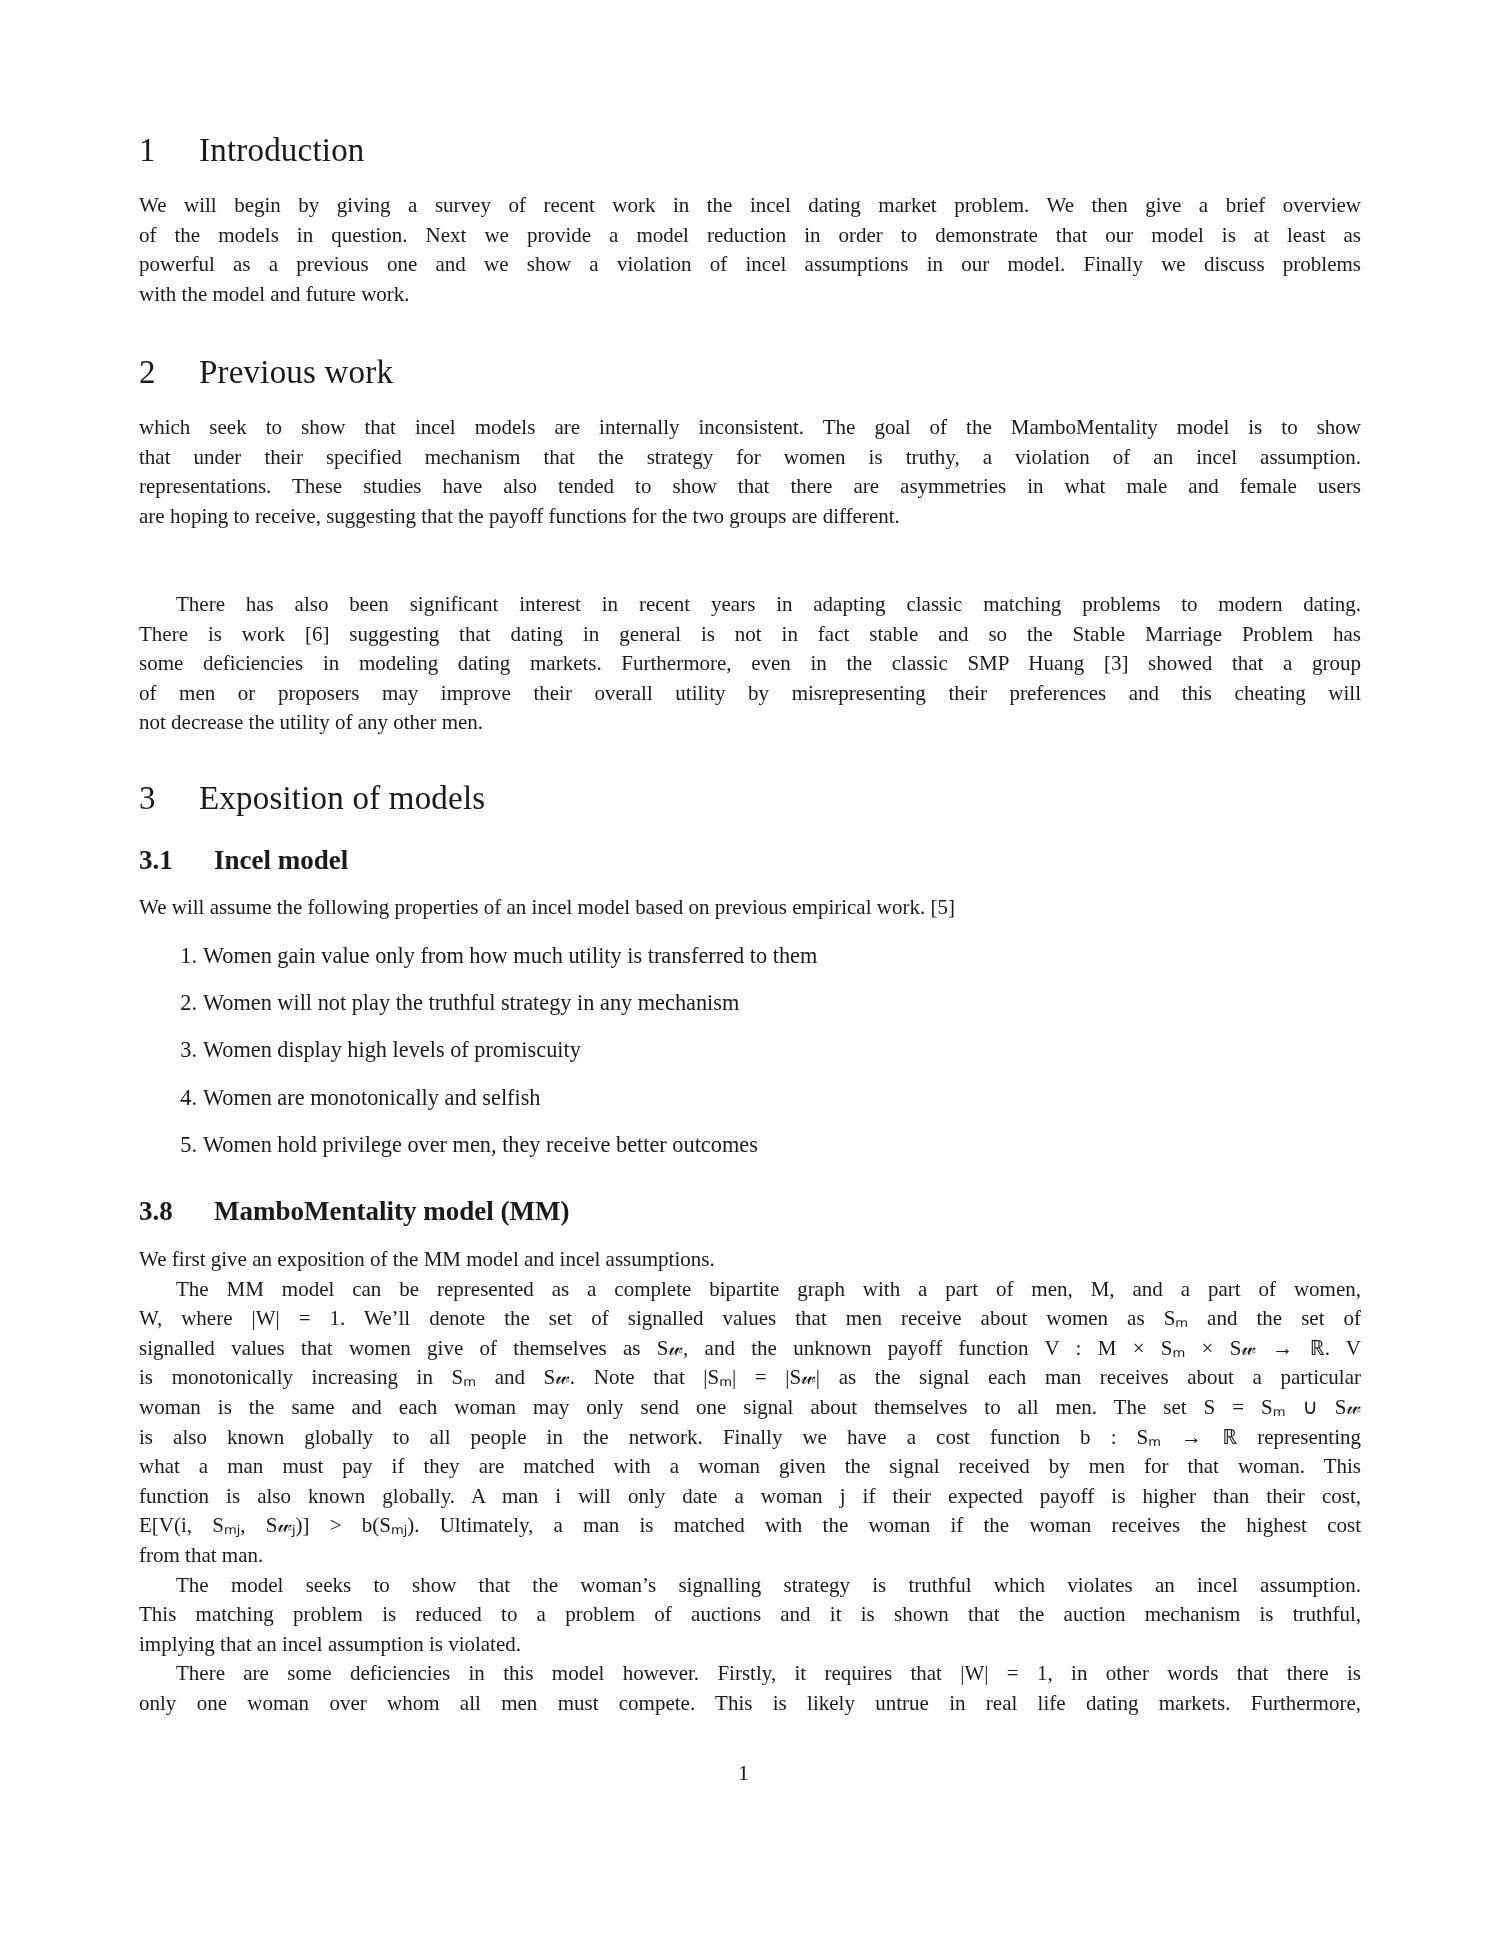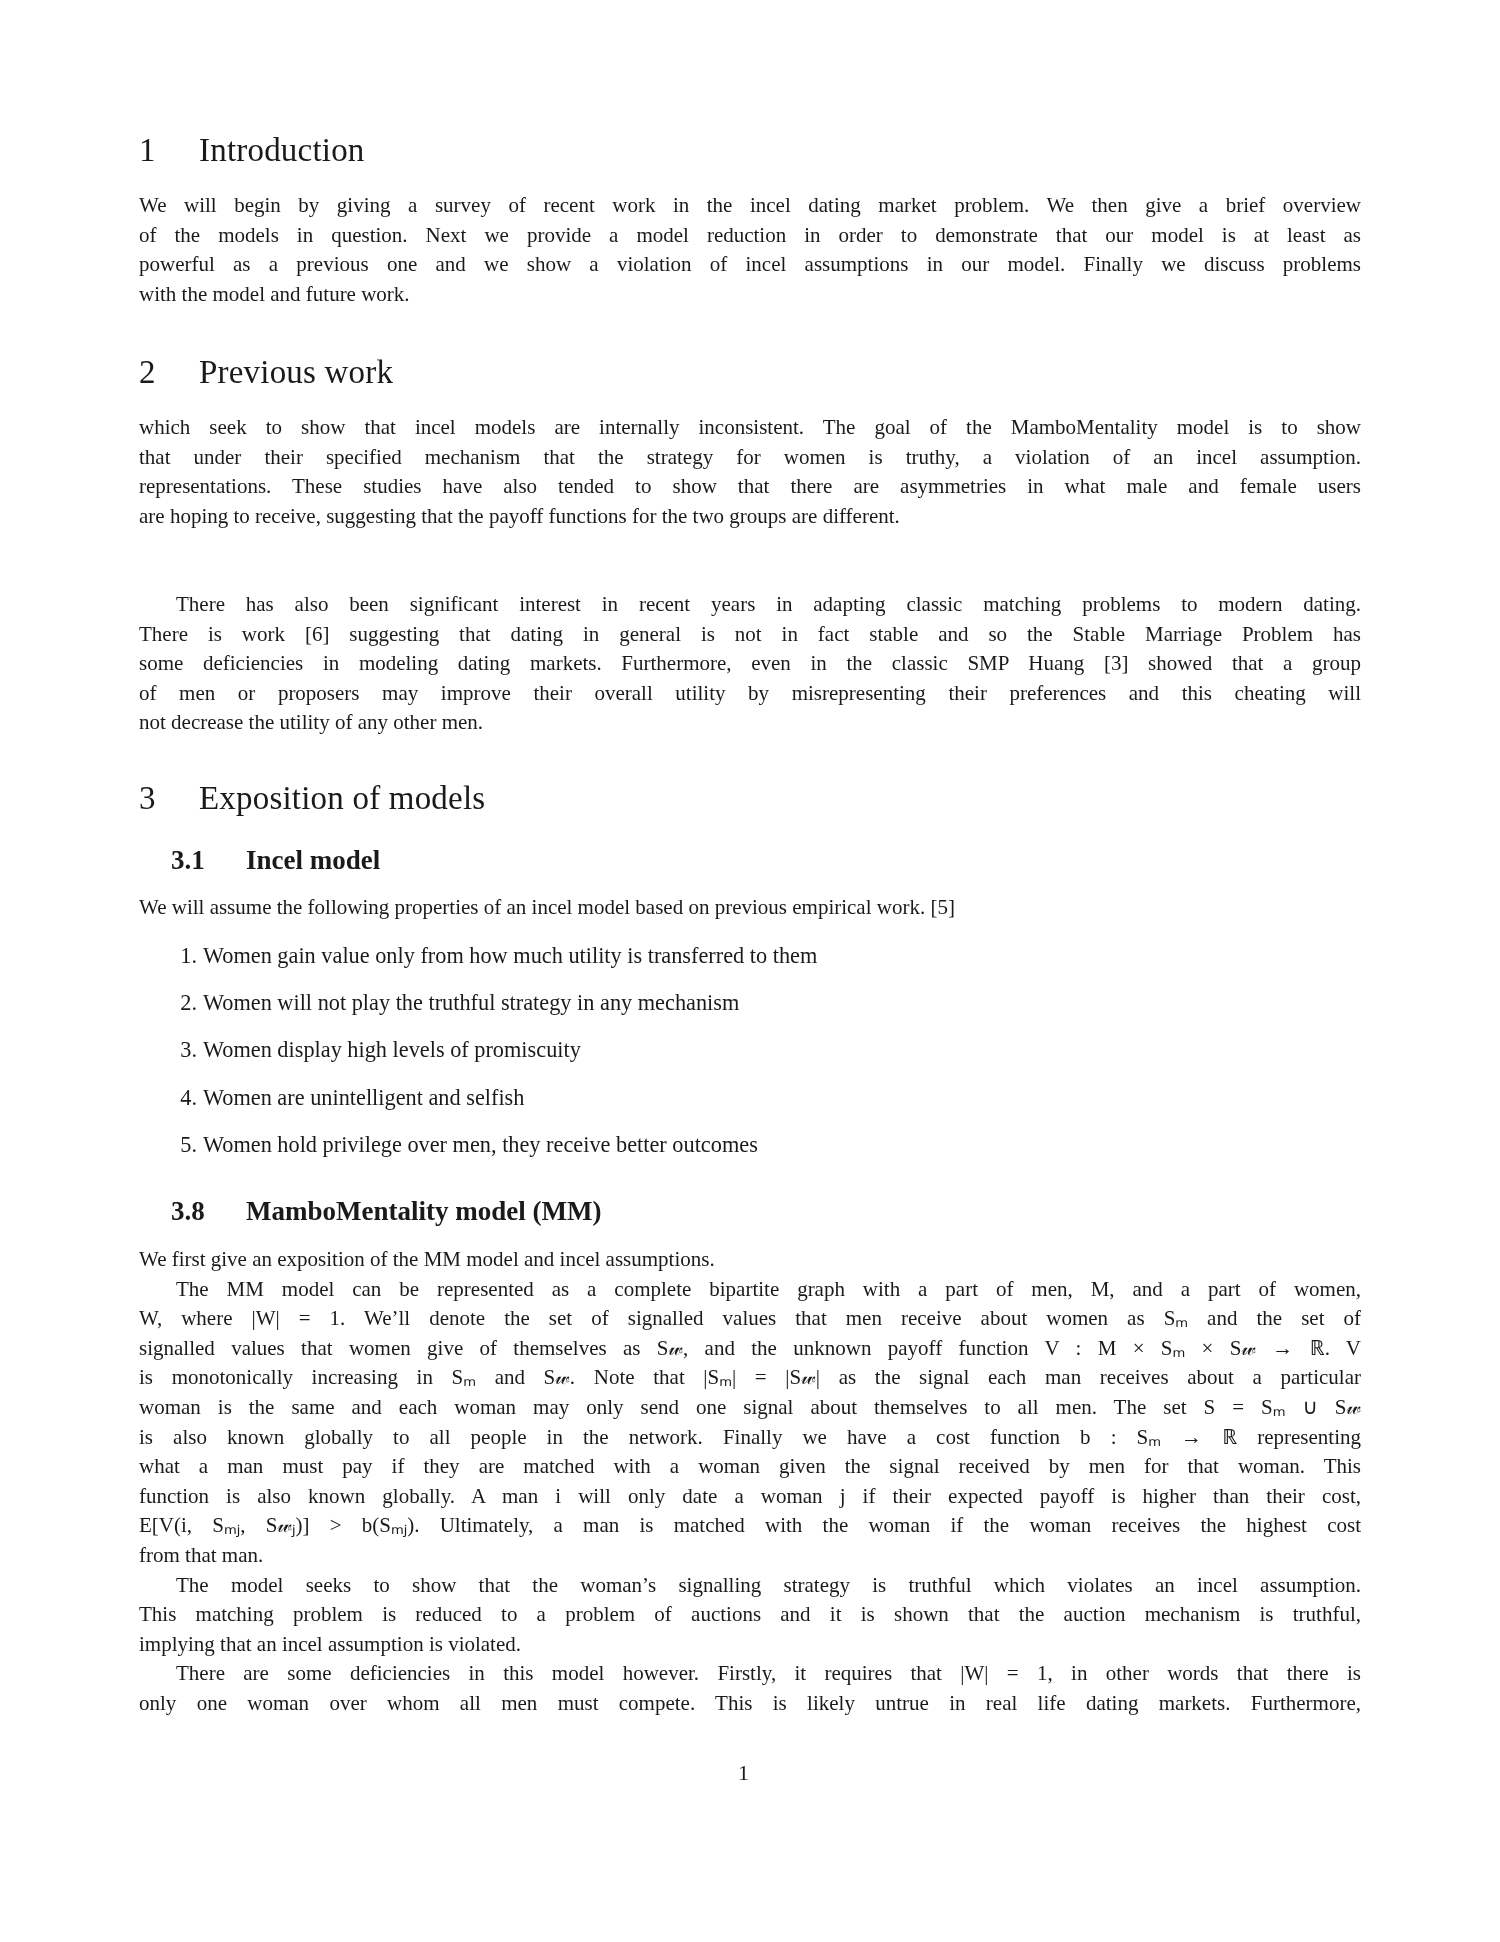--- a/index.html
+++ b/index.html
@@ -11,21 +11,21 @@
   .page { position: absolute; left: 139px; top: 0; width: 1222px; }
   .h1 {
     position: absolute; left: 0; font-weight: normal; font-size: 33px;
     font-family: "Liberation Serif", serif; letter-spacing: 0.2px; white-space: nowrap;
   }
   .h1 .num { display: inline-block; width: 60px; }
   .h2 {
     position: absolute; left: 0; font-weight: bold; font-size: 27px;
     font-family: "Liberation Serif", serif; white-space: nowrap;
   }
-  .h2 .num { display: inline-block; width: 75px; margin-left: 32px; }
+  .h2 .num { display: inline-block; width: 75px; }
   .para {
     position: absolute; left: 0; width: 1222px;
     font-family: "Liberation Serif", serif; font-size: 21px; line-height: 29.6px;
     text-align: justify; text-align-last: left;
   }
   .line { display: block; text-align: justify; text-align-last: justify; white-space: nowrap; }
   .line.last { text-align-last: left; }
   .list { position: absolute; left: 0; width: 1222px; font-family: "Liberation Serif", serif; font-size: 22.3px; }
   .list-item { position: absolute; left: 28px; white-space: nowrap; }
   .list-item .num { display: inline-block; width: 30px; text-align: right; margin-right: 6px; }
@@ -73,21 +73,21 @@
   <div class="h2" style="top:845px">
     <span class="num">3.1</span><span>Incel model</span>
   </div>
   <div class="para" style="top:893px">
     <span class="line last">We will assume the following properties of an incel model based on previous empirical work. [5]</span>
   </div>
   <div class="list" style="top:0">
     <div class="list-item" style="top:943px"><span class="num">1.</span><span>Women gain value only from how much utility is transferred to them</span></div>
     <div class="list-item" style="top:990px"><span class="num">2.</span><span>Women will not play the truthful strategy in any mechanism</span></div>
     <div class="list-item" style="top:1037px"><span class="num">3.</span><span>Women display high levels of promiscuity</span></div>
-    <div class="list-item" style="top:1085px"><span class="num">4.</span><span>Women are unintelligent and selfish</span></div>
+    <div class="list-item" style="top:1085px"><span class="num">4.</span><span>Women are monotonically and selfish</span></div>
     <div class="list-item" style="top:1132px"><span class="num">5.</span><span>Women hold privilege over men, they receive better outcomes</span></div>
   </div>
 
   <div class="h2" style="top:1196px">
     <span class="num">3.8</span><span>MamboMentality model (MM)</span>
   </div>
   <div class="para" style="top:1245px">
     <span class="line last">We first give an exposition of the MM model and incel assumptions.</span>
     <span class="line" style="padding-left:37px">The MM model can be represented as a complete bipartite graph with a part of men, M, and a part of women,</span>
     <span class="line">W, where |W| = 1. We’ll denote the set of signalled values that men receive about women as Sₘ and the set of</span>

